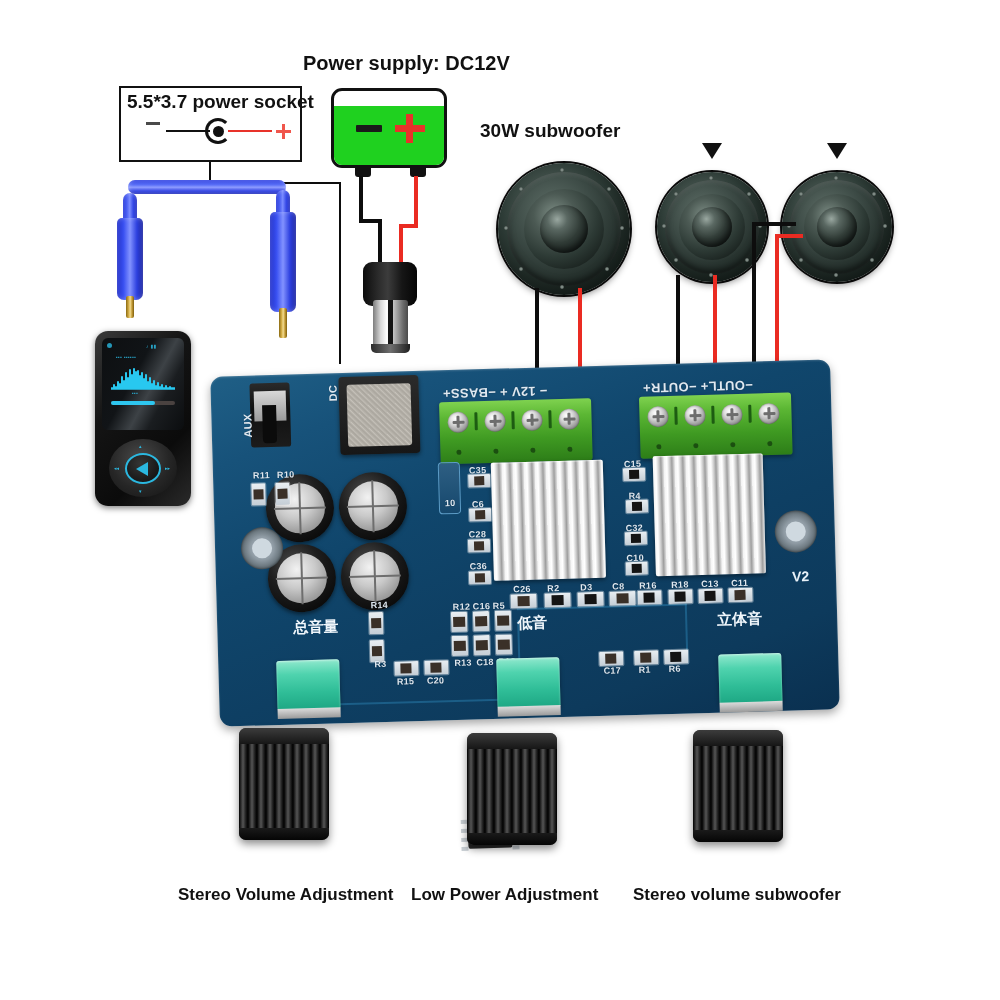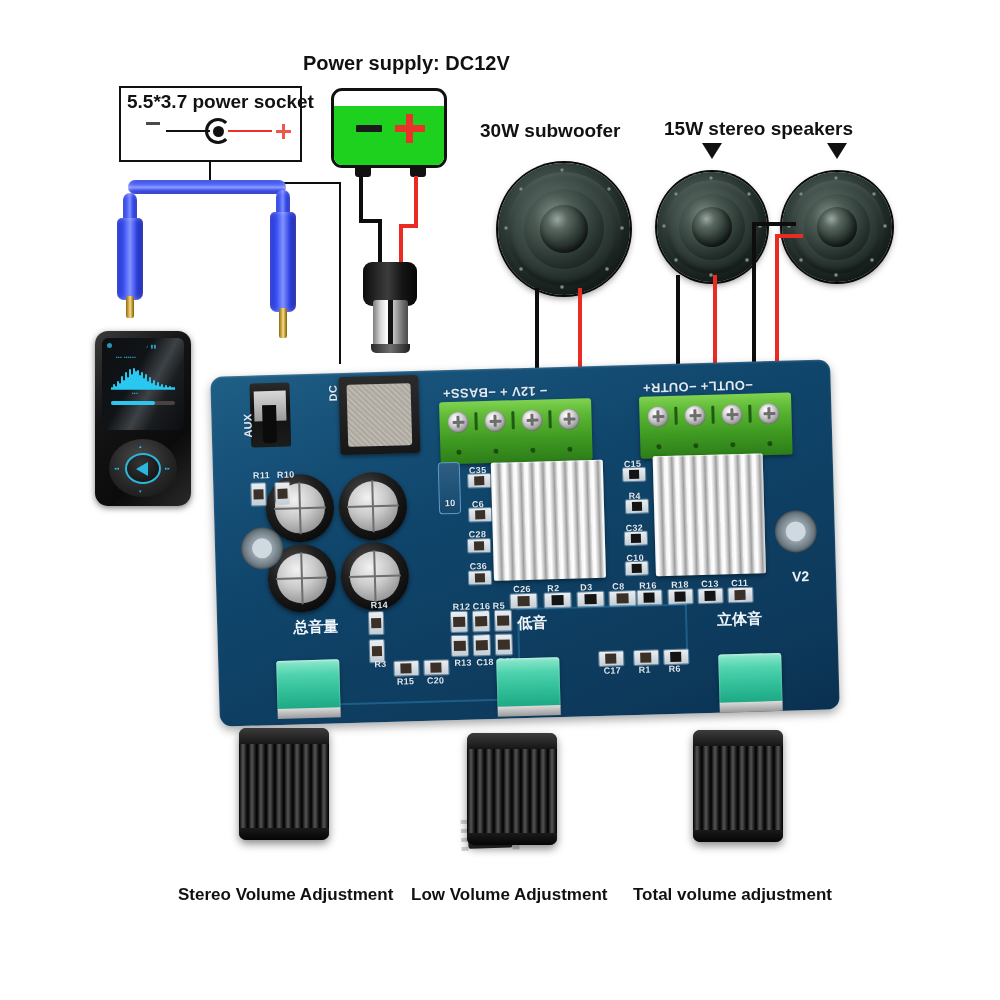--- a/index.html
+++ b/index.html
@@ -262,21 +262,20 @@
     <div class="screw" style="left:52px;top:4px;"></div>
       <div class="screw" style="left:90px;top:20px;"></div>
     <div class="screw" style="left:101px;top:52px;"></div>
       <div class="screw" style="left:88px;top:86px;"></div>
     <div class="screw" style="left:52px;top:101px;"></div>
       <div class="screw" style="left:17px;top:86px;"></div>
     <div class="screw" style="left:5px;top:52px;"></div>
       <div class="screw" style="left:17px;top:20px;"></div>
   </div>
   <div class="arrow" style="left:827px;top:143px;"></div>
-  <div class="lbl t19" style="left:664px;top:118px;">15W stereo speakers</div>
 
   <div class="wireK" style="left:752px;top:222px;width:44px;height:4px;"></div>
   <div class="wireK" style="left:752px;top:222px;width:4px;height:150px;"></div>
   <div class="wireR" style="left:775px;top:234px;width:28px;height:4px;"></div>
   <div class="wireR" style="left:775px;top:234px;width:4px;height:138px;"></div>
 
   <div id="mp3">
     <div id="mp3Screen">
       <div class="mp3txt" style="left:44px;top:5px;">♪ ▮▮</div>
       <div class="mp3txt" style="left:14px;top:16px;">▪▪▪ ▪▪▪▪▪▪</div>
@@ -561,16 +560,16 @@
   <div class="potKnob" style="left:467px;top:733px;">
     <div class="potKnobTop" style="left:0;top:0;"></div>
     <div class="potKnobBot" style="left:0;top:100px;"></div>
   </div>
   <div class="potKnob" style="left:693px;top:730px;">
     <div class="potKnobTop" style="left:0;top:0;"></div>
     <div class="potKnobBot" style="left:0;top:100px;"></div>
   </div>
 
   <div class="lbl t17" style="left:178px;top:885px;">Stereo Volume Adjustment</div>
-  <div class="lbl t17" style="left:411px;top:885px;">Low Volume Adjustment</div>
-  <div class="lbl t17" style="left:633px;top:885px;">Total volume adjustment</div>
+  <div class="lbl t17" style="left:411px;top:885px;">Low Power Adjustment</div>
+  <div class="lbl t17" style="left:633px;top:885px;">Stereo volume subwoofer</div>
 
 </div>
 
 </body></html>

